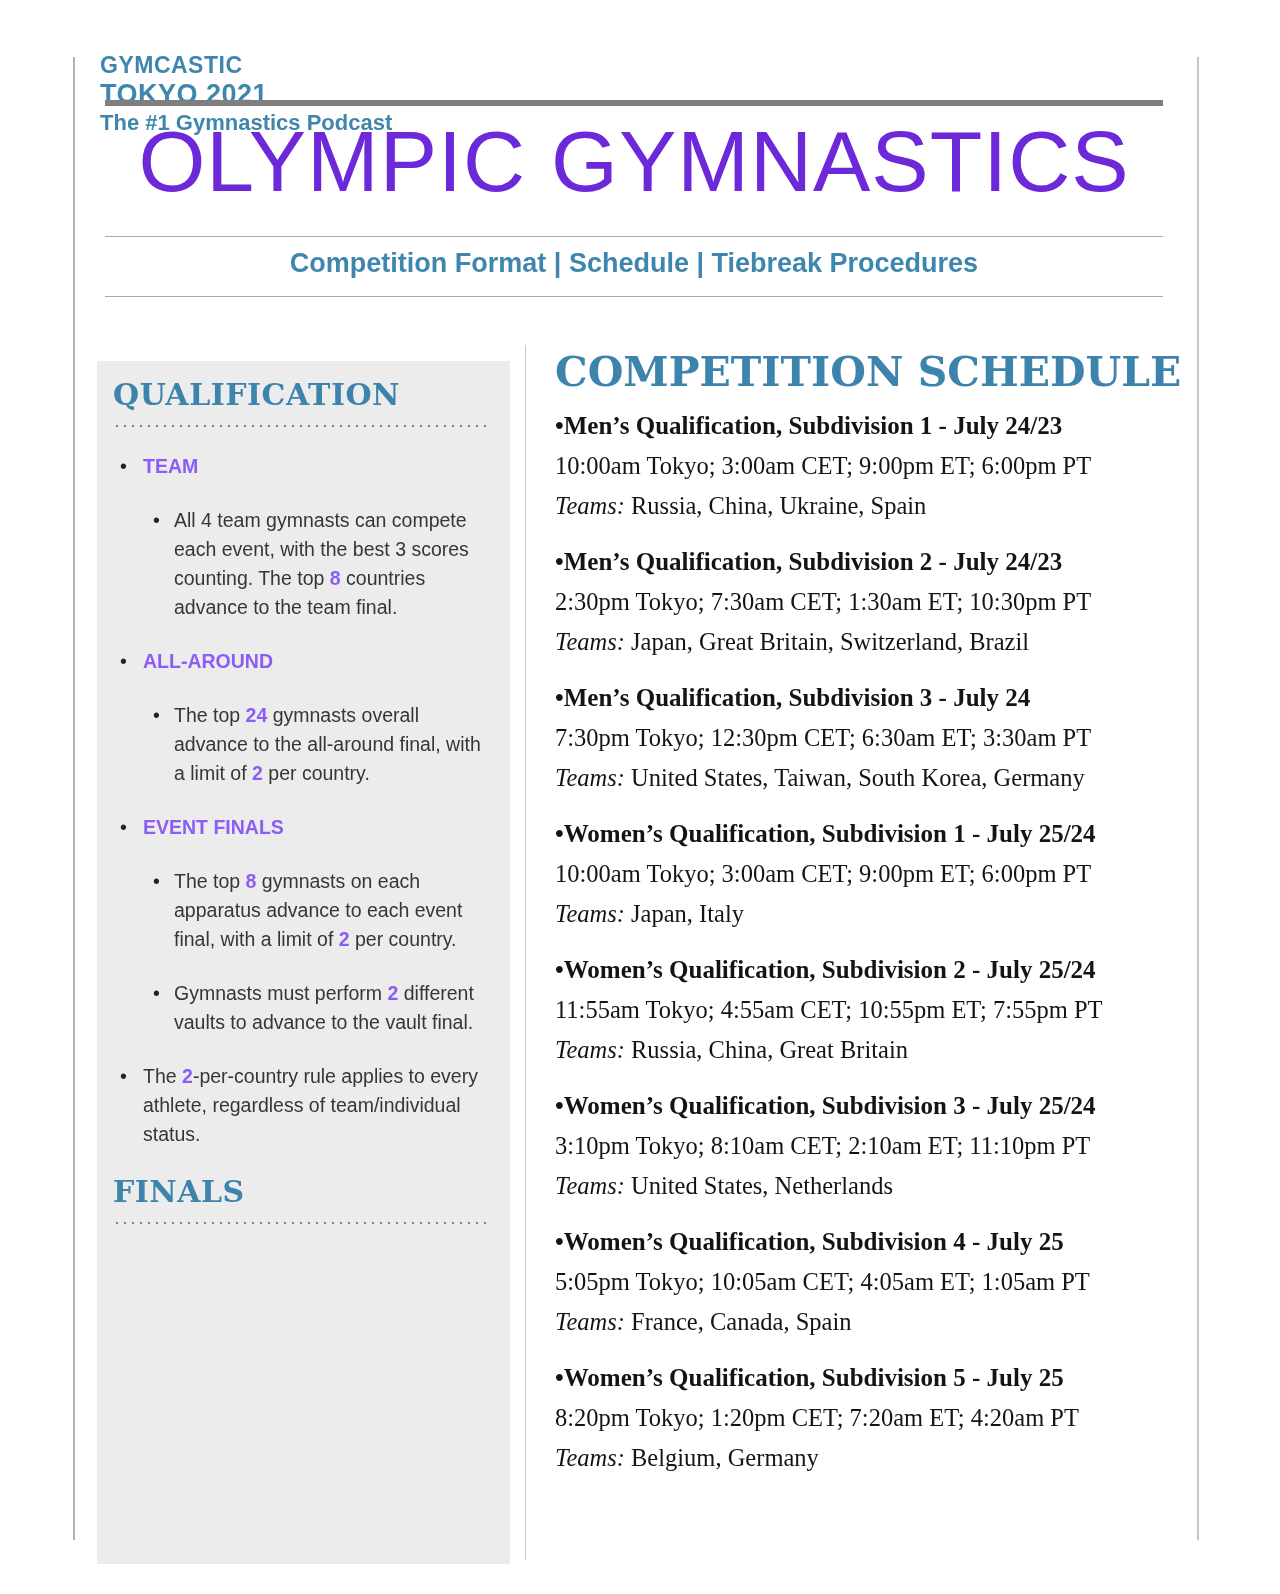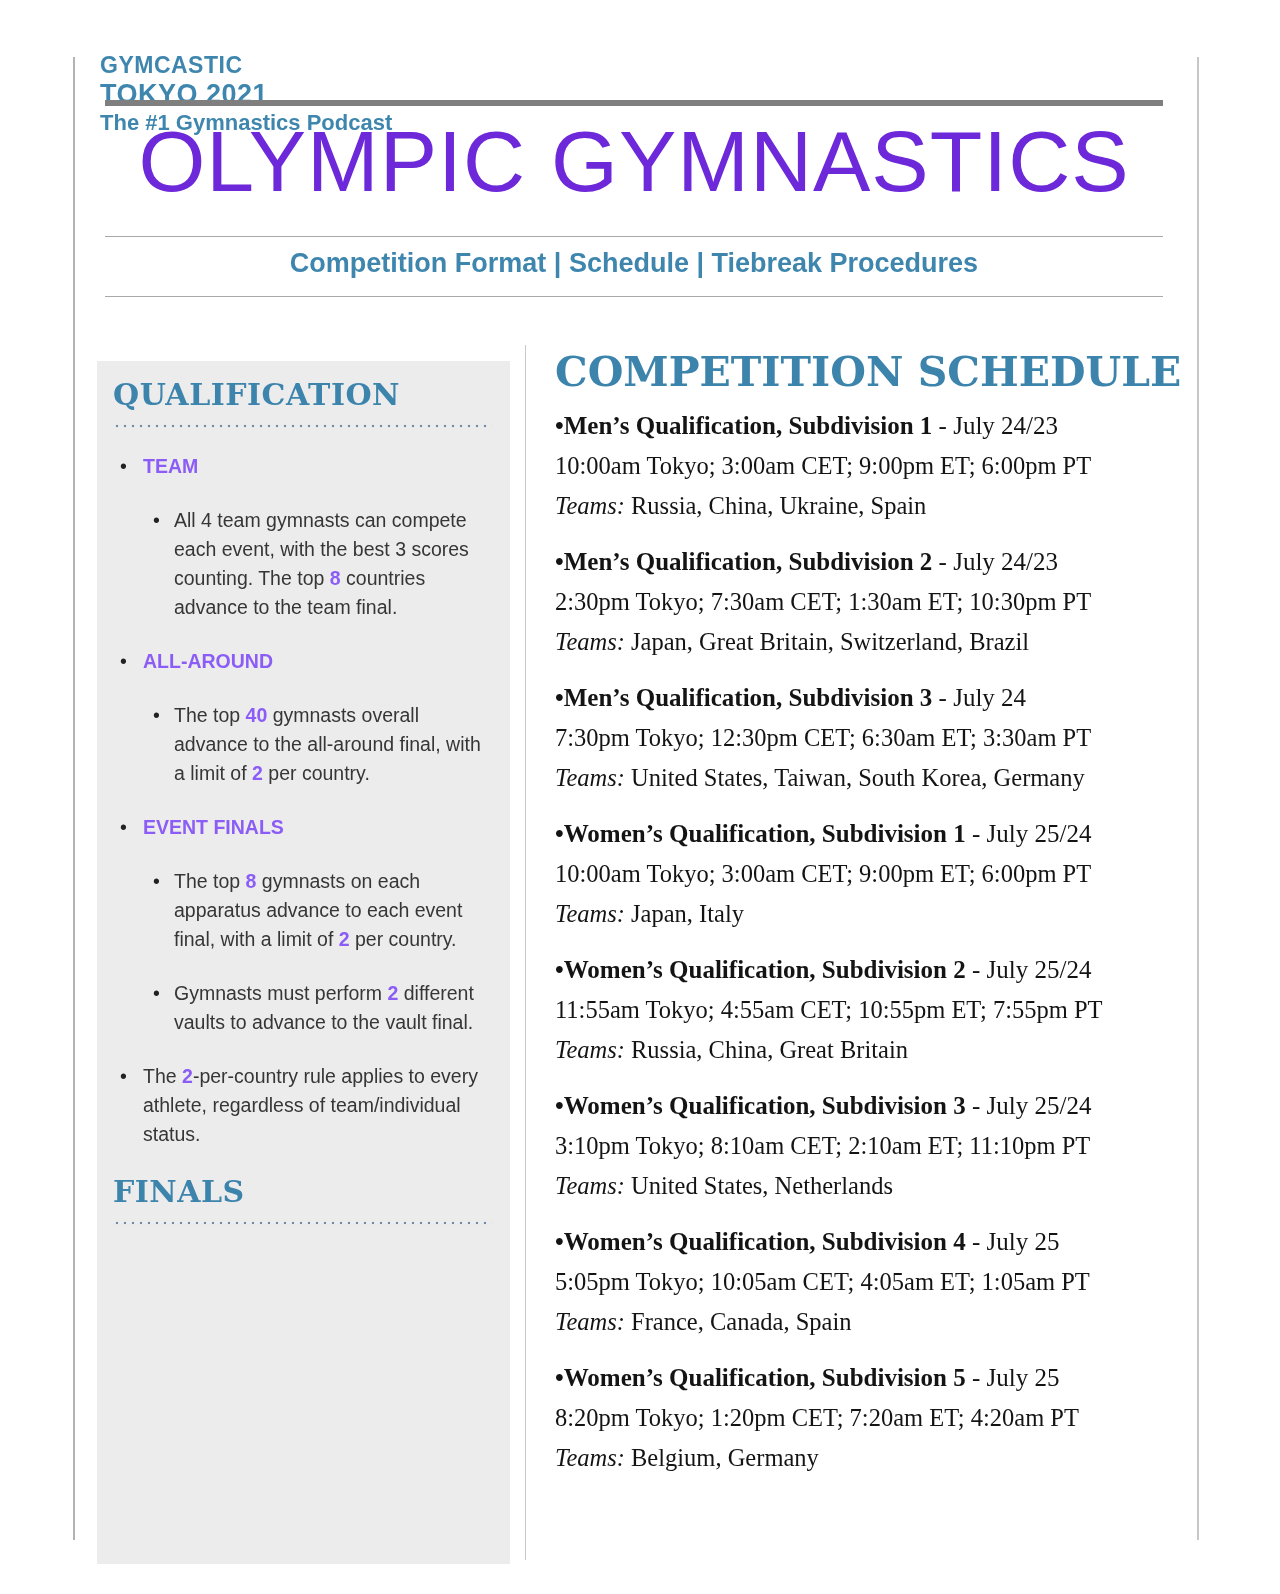--- a/index.html
+++ b/index.html
@@ -62,21 +62,21 @@
 
   
   .schedule{position:absolute;left:555px;top:336px;width:618px;}
   .schedule-heading{
     font-family:"DejaVu Serif","Liberation Serif",serif;font-weight:bold;
     font-size:41px;color:#3d84ad;letter-spacing:0;margin:12px 0 10px 0;white-space:nowrap;
   }
   .entry{margin-bottom:16px;font-family:"Liberation Serif",serif;color:#141414;}
   .entry-title{font-size:25px;line-height:40px;}
   .entry-title b{font-weight:bold;}
-  .entry-title .date{font-weight:normal;}
+  .entry-title .date{font-weight:bold;}
   .entry-times{font-size:24.5px;line-height:40px;}
   .entry-teams{font-size:24.5px;line-height:40px;}
   .entry-teams i{font-style:italic;}
 </style>
 </head>
 <body>
 
 <div class="vline" id="border-left"></div>
 <div class="vline" id="border-right"></div>
 
@@ -94,21 +94,21 @@
 <div class="subtitle">Competition Format | Schedule | Tiebreak Procedures</div>
 <div class="rule-thin" id="rule-b"></div>
 
 <div class="sidebar">
   <h2 class="side-heading">QUALIFICATION</h2>
   <div class="dotted"></div>
   <ul class="side-list">
     <li class="lvl1"><span><b>TEAM</b></span></li>
     <li class="lvl2"><span>All 4 team gymnasts can compete each event, with the best 3 scores counting. The top <b>8</b> countries advance to the team final.</span></li>
     <li class="lvl1"><span><b>ALL-AROUND</b></span></li>
-    <li class="lvl2"><span>The top <b>40</b> gymnasts overall advance to the all-around final, with a limit of <b>2</b> per country.</span></li>
+    <li class="lvl2"><span>The top <b>24</b> gymnasts overall advance to the all-around final, with a limit of <b>2</b> per country.</span></li>
     <li class="lvl1"><span><b>EVENT FINALS</b></span></li>
     <li class="lvl2"><span>The top <b>8</b> gymnasts on each apparatus advance to each event final, with a limit of <b>2</b> per country.</span></li>
     <li class="lvl2"><span>Gymnasts must perform <b>2</b> different vaults to advance to the vault final.</span></li>
     <li class="lvl1"><span>The <b>2</b>-per-country rule applies to every athlete, regardless of team/individual status.</span></li>
   </ul>
 
   <h2 class="side-heading finals-heading">FINALS</h2>
   <div class="dotted"></div>
 </div>
 

